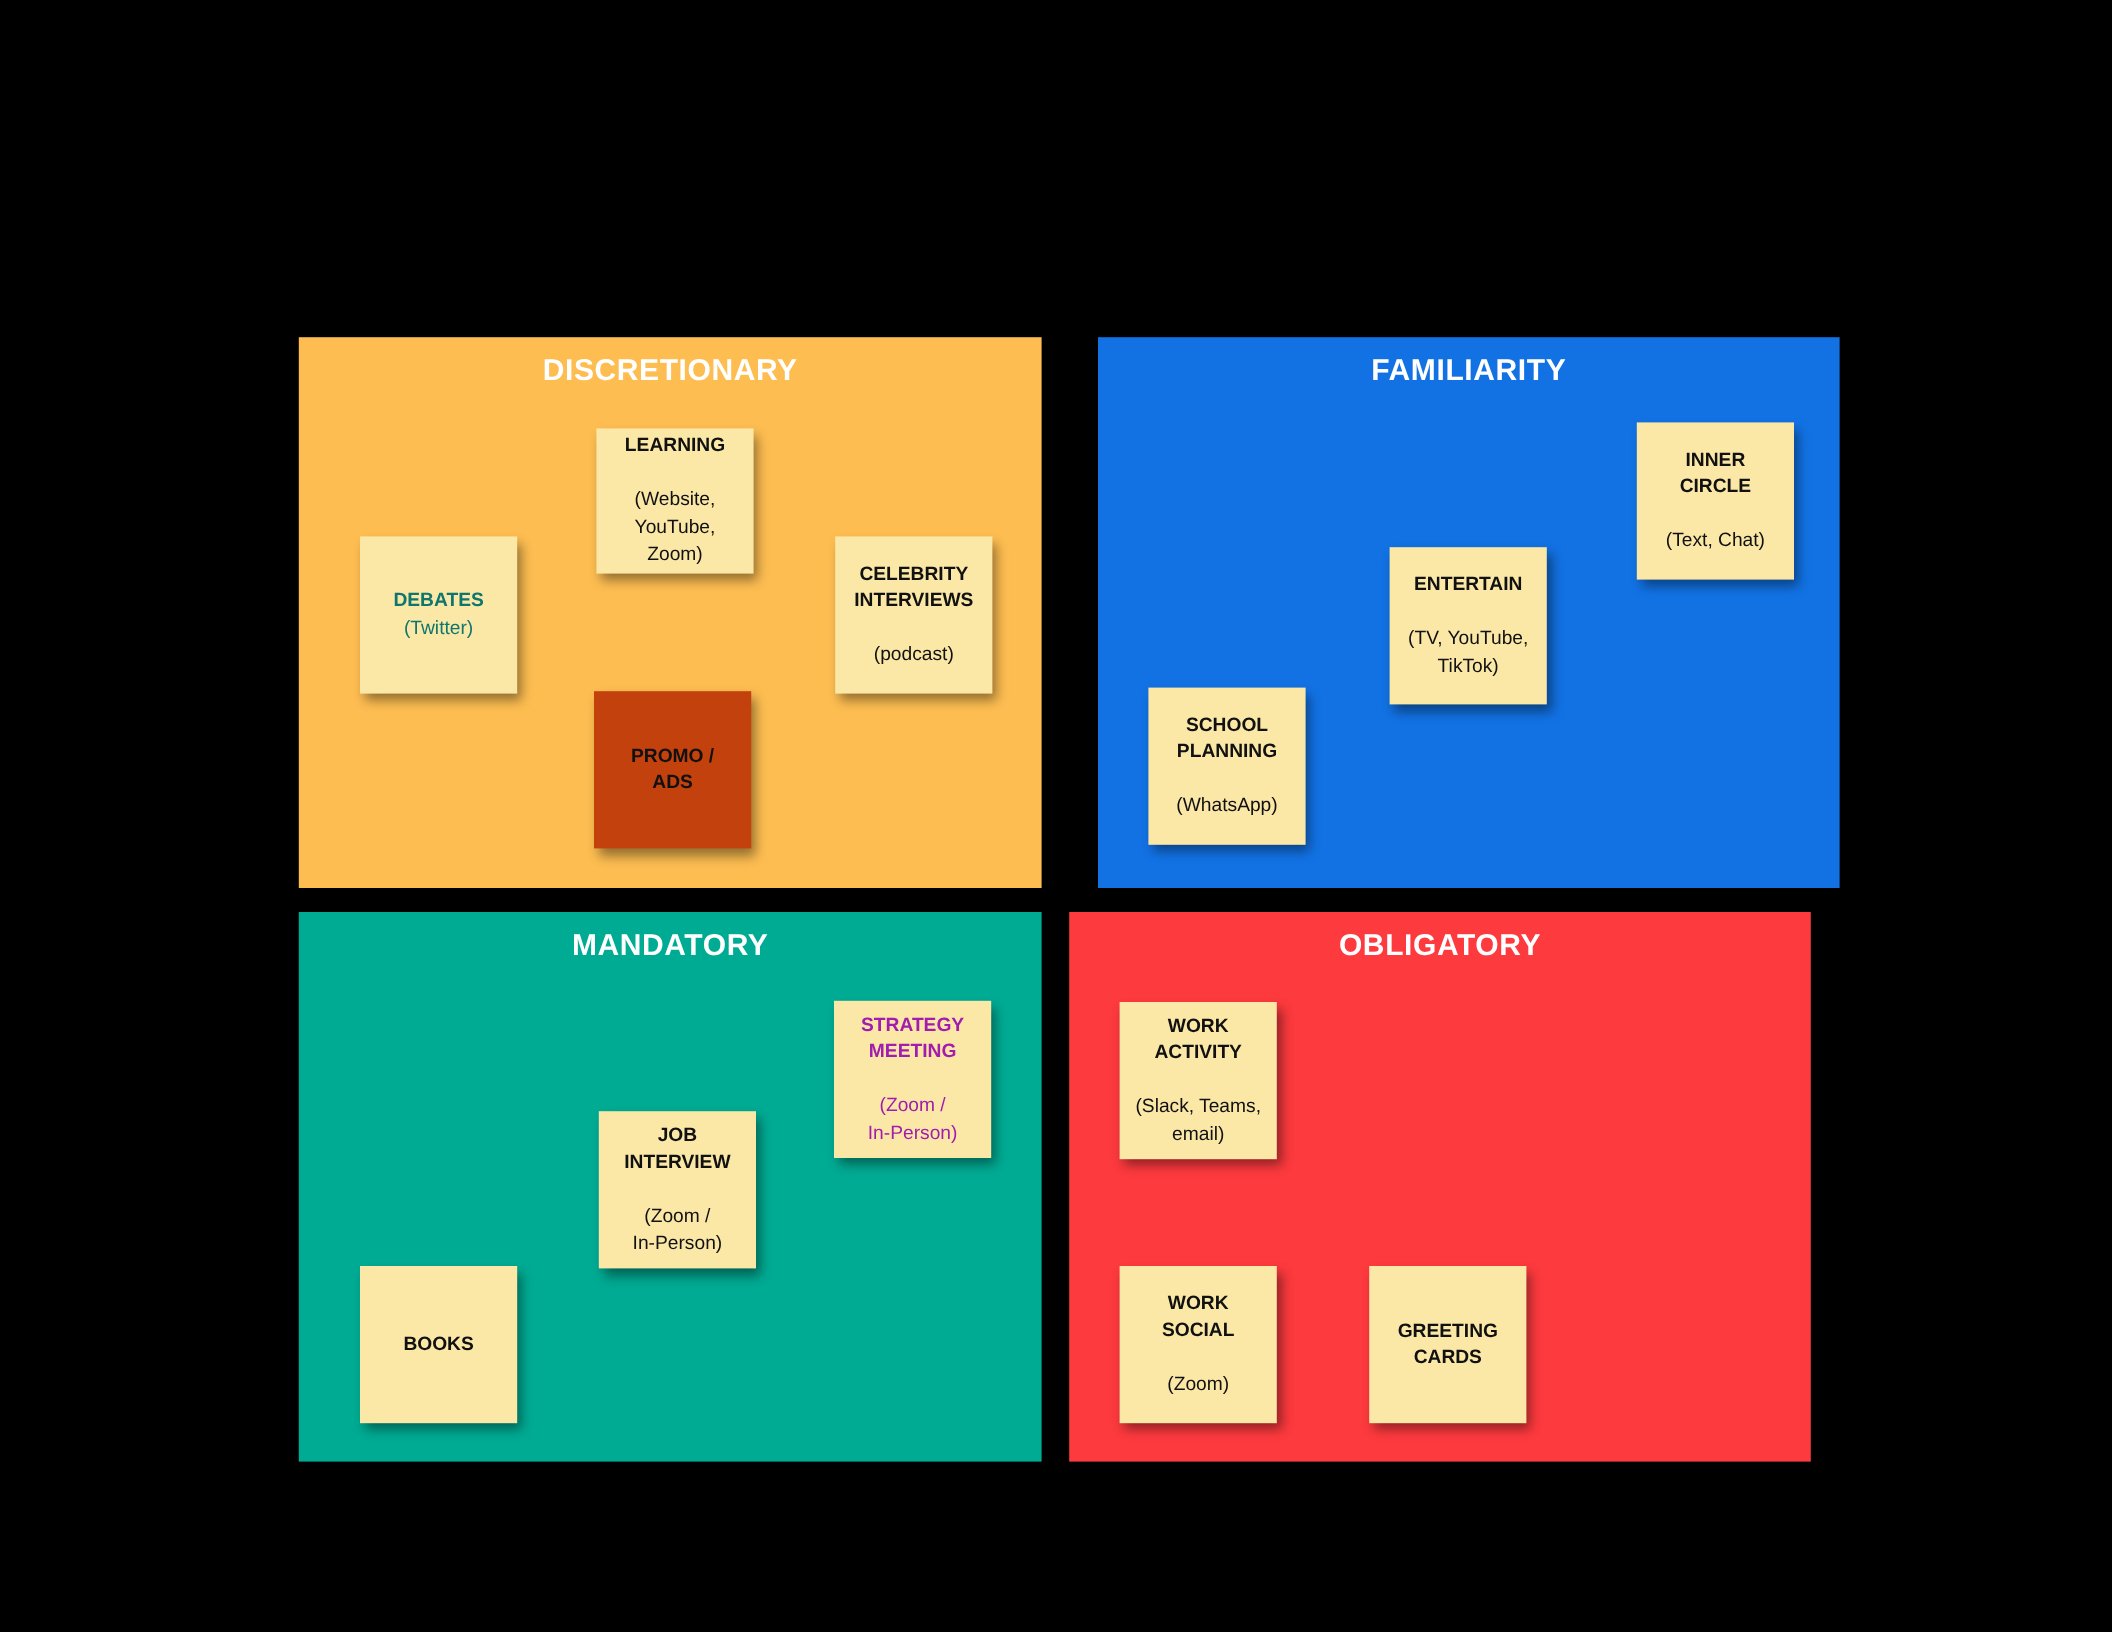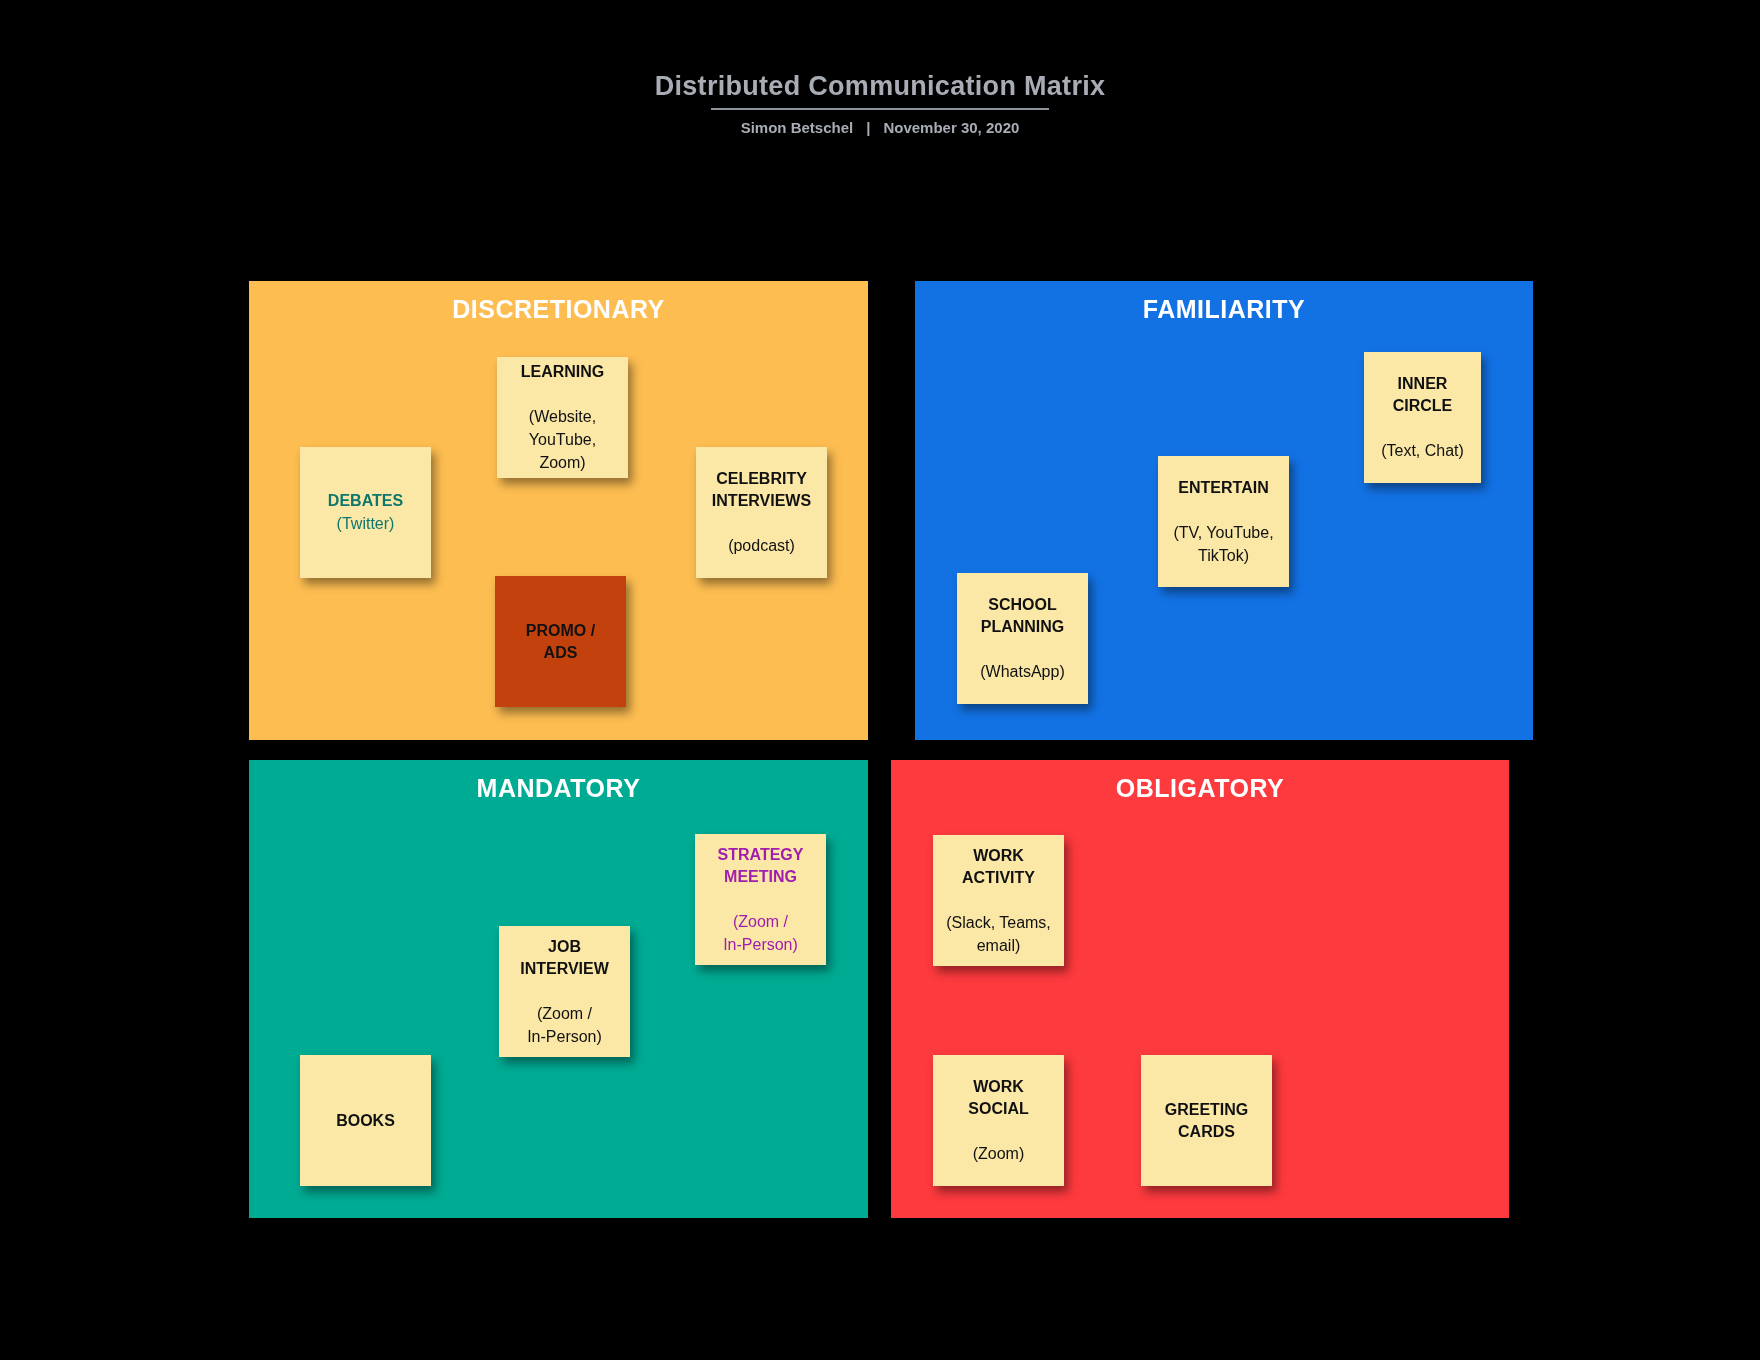--- a/index.html
+++ b/index.html
@@ -31,29 +31,20 @@
   }
   .note-title{font-weight:bold;font-size:16px;line-height:22px;}
   .note-body{font-size:16px;line-height:23px;margin-top:22px;}
   .note.tight .note-body{margin-top:0;}
 </style>
 </head>
 <body>
 
 <div class="canvas" style="background: rgb(0, 0, 0);">
 
-  <header class="page-header" style="color: rgb(168, 173, 181);">
-    <h1 class="page-title">Distributed Communication Matrix</h1>
-    <div class="title-rule"></div>
-    <div class="subtitle">
-      <span>Simon Betschel</span>
-      <span>|</span>
-      <span>November 30, 2020</span>
-    </div>
-  </header>
 
   <section class="quadrant" style="left: 249px; top: 281px; width: 619px; height: 459px; background: rgb(253, 189, 81);">
     <div class="q-label">DISCRETIONARY</div>
   <div class="note" style="left: 248px; top: 76px; width: 131px; height: 121px; background: rgb(251, 232, 166); color: rgb(17, 17, 17);">
         <div class="note-title">
           <div>LEARNING</div>
         </div>
         <div class="note-body">
           <div>(Website,</div>
           <div>YouTube,</div>
@@ -80,21 +71,21 @@
       <div class="note tight" style="left: 246px; top: 295px; width: 131px; height: 131px; background: #c2410c; color: rgb(17, 17, 17);">
         <div class="note-title">
           <div>PROMO /</div>
           <div>ADS</div>
         </div>
       </div>
     </section>
 
   <section class="quadrant" style="left: 915px; top: 281px; width: 618px; height: 459px; background: rgb(18, 114, 228);">
     <div class="q-label">FAMILIARITY</div>
-  <div class="note" style="left: 449px; top: 71px; width: 117px; height: 131px; background: rgb(251, 232, 166); color: rgb(17, 17, 17);">
+  <div class="note" style="left: 449px; top: 71px; width: 131px; height: 131px; background: rgb(251, 232, 166); color: rgb(17, 17, 17);">
         <div class="note-title">
           <div>INNER</div>
           <div>CIRCLE</div>
         </div>
         <div class="note-body">
           <div>(Text, Chat)</div>
         </div>
       </div>
       <div class="note" style="left: 243px; top: 175px; width: 131px; height: 131px; background: rgb(251, 232, 166); color: rgb(17, 17, 17);">
         <div class="note-title">

